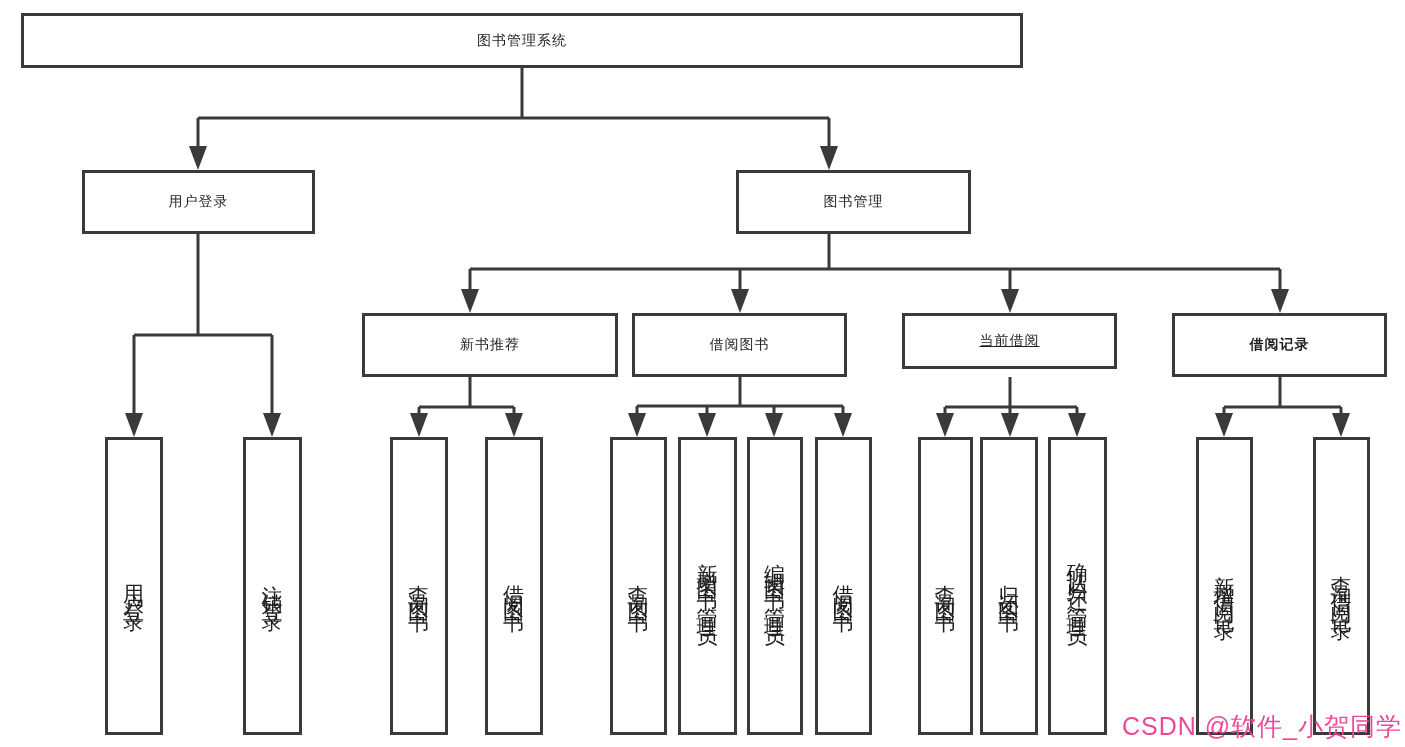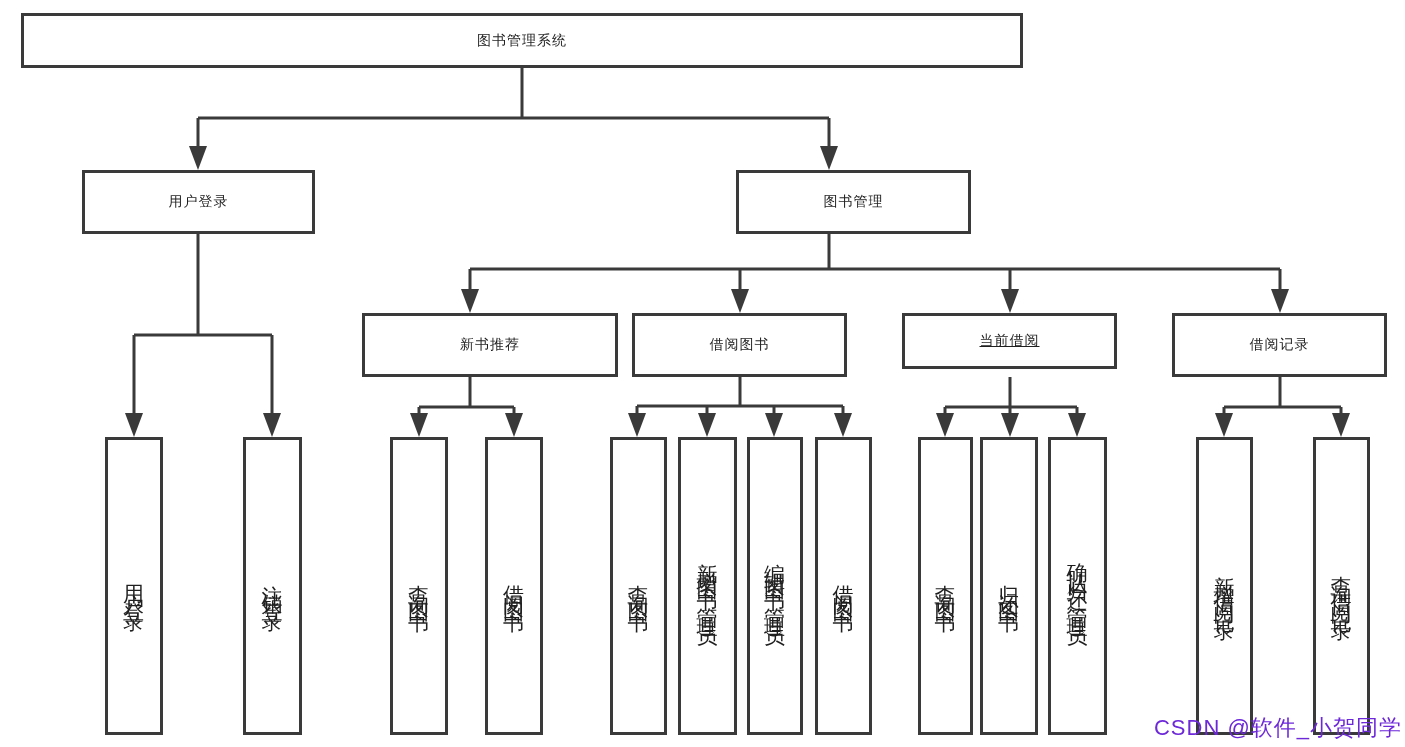--- a/index.html
+++ b/index.html
@@ -13,21 +13,21 @@
     border:3px solid #3a3a3a;display:flex;align-items:center;justify-content:center;
     z-index:2;
   }
   .h-label{font-size:14px;letter-spacing:1px;white-space:nowrap;}
   .v-label{
     writing-mode:vertical-rl;text-orientation:mixed;
     font-size:21px;line-height:1;letter-spacing:9px;white-space:nowrap;
   }
   .watermark{
     position:absolute;right:3px;bottom:4px;z-index:5;
-    font-size:22px;color:#6d28d9;letter-spacing:1px;white-space:nowrap;
+    font-size:25px;color:#ec4899;letter-spacing:1px;white-space:nowrap;
   }
 </style>
 </head>
 <body>
 
 <div class="canvas">
 
   <svg class="connector-layer" width="1405" height="747" viewBox="0 0 1405 747" aria-hidden="true">
     <g stroke="#3a3a3a" stroke-width="3" fill="none">
       <path d="M522 68 V118 M198 118 H829 M198 118 V150 M829 118 V150"></path>
@@ -74,21 +74,21 @@
 
   <div class="box" style="left:362px;top:313px;width:256px;height:64px;">
     <span class="h-label">新书推荐</span>
   </div>
   <div class="box" style="left:632px;top:313px;width:215px;height:64px;">
     <span class="h-label">借阅图书</span>
   </div>
   <div class="box" style="left:902px;top:313px;width:215px;height:56px;text-decoration:underline;">
     <span class="h-label">当前借阅</span>
   </div>
-  <div class="box" style="left:1172px;top:313px;width:215px;height:64px;">
+  <div class="box" style="left:1172px;top:313px;width:215px;height:64px;font-weight:bold;">
     <span class="h-label">借阅记录</span>
   </div>
 
   <div class="box" style="left:105px;top:437px;width:58px;height:298px;">
     <span class="v-label">用户登录</span>
   </div>
   <div class="box" style="left:243px;top:437px;width:59px;height:298px;">
     <span class="v-label">注销登录</span>
   </div>
 

